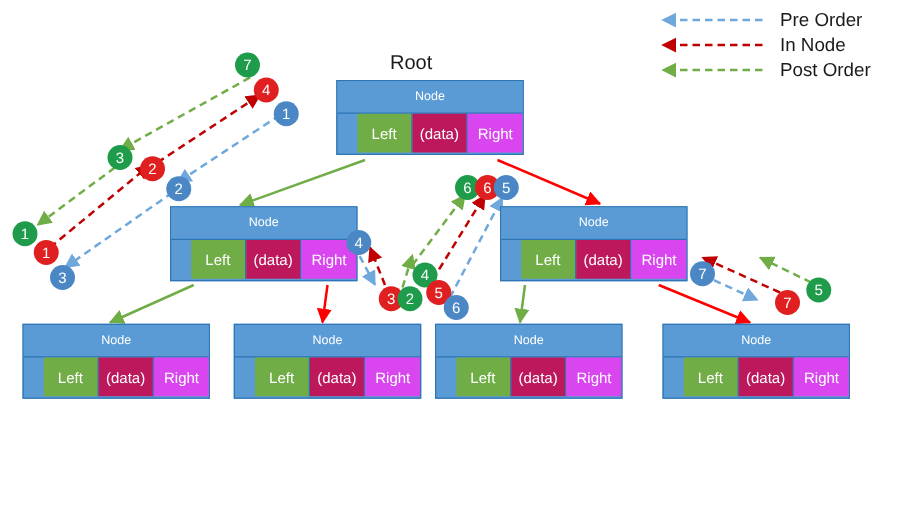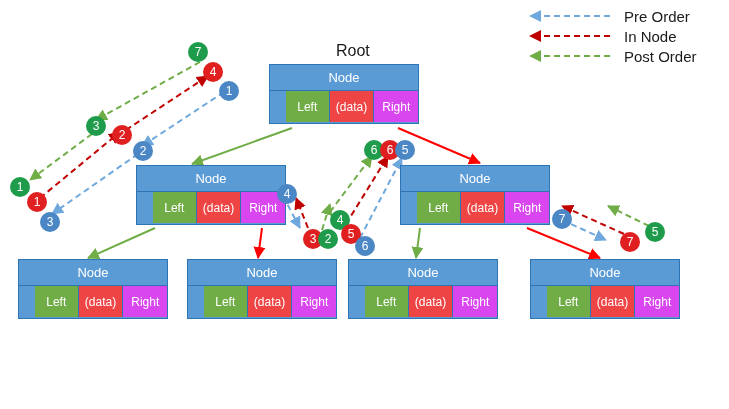--- a/index.html
+++ b/index.html
@@ -28,41 +28,41 @@
     position: absolute;
     box-sizing: border-box;
     border: 1px solid #2E75B6;
     background: #5B9BD5;
   }
   .node-header {
     height: 26px;
     line-height: 26px;
     text-align: center;
     color: #ffffff;
-    font-size: 13px;
+    font-size: 10px;
     background: #5B9BD5;
     border-bottom: 1px solid #2E75B6;
     box-sizing: border-box;
   }
   .node-cells {
     display: flex;
     height: 31px;
     box-sizing: border-box;
     padding-left: 16px;
   }
   .cell {
     display: flex;
     align-items: center;
     justify-content: center;
     color: #ffffff;
     font-size: 12px;
     box-sizing: border-box;
   }
   .cell-left   { flex: 0 0 33%; background: #70AD47; border-right: 1px solid #2E75B6; }
-  .cell-data   { flex: 1 1 auto; background: #ef4444; border-right: 1px solid #2E75B6; }
+  .cell-data   { flex: 1 1 auto; background: #be185d; border-right: 1px solid #2E75B6; }
   .cell-right  { flex: 0 0 33%; background: #d946ef; }
   .root-label {
     position: absolute;
     font-size: 16px;
     color: #1a1a1a;
     white-space: nowrap;
   }
   
   .badge {
     position: absolute;
@@ -154,21 +154,21 @@
 
     <g stroke="#6FA8DC" stroke-width="2" stroke-dasharray="6,4" fill="none">
       <line x1="224" y1="92" x2="142" y2="146" marker-end="url(#ah-dblue)"></line>
       <line x1="138" y1="154" x2="52" y2="214" marker-end="url(#ah-dblue)"></line>
       <line x1="283" y1="196" x2="300" y2="228" marker-end="url(#ah-dblue)"></line>
       <line x1="360" y1="238" x2="402" y2="158" marker-end="url(#ah-dblue)"></line>
       <line x1="562" y1="220" x2="606" y2="240" marker-end="url(#ah-dblue)"></line>
     </g>
   </svg>
 
-  <div class="root-label" style="left:336px; top:42px;">Root</div>
+  <div class="root-label" style="left:312px; top:42px;">Root</div>
 
   <div class="node" style="left:269px; top:64px; width:150px; height:60px;">
     <div class="node-header">Node</div>
     <div class="node-cells">
       <div class="cell cell-left">Left</div>
       <div class="cell cell-data">(data)</div>
       <div class="cell cell-right">Right</div>
     </div>
   </div>
 

